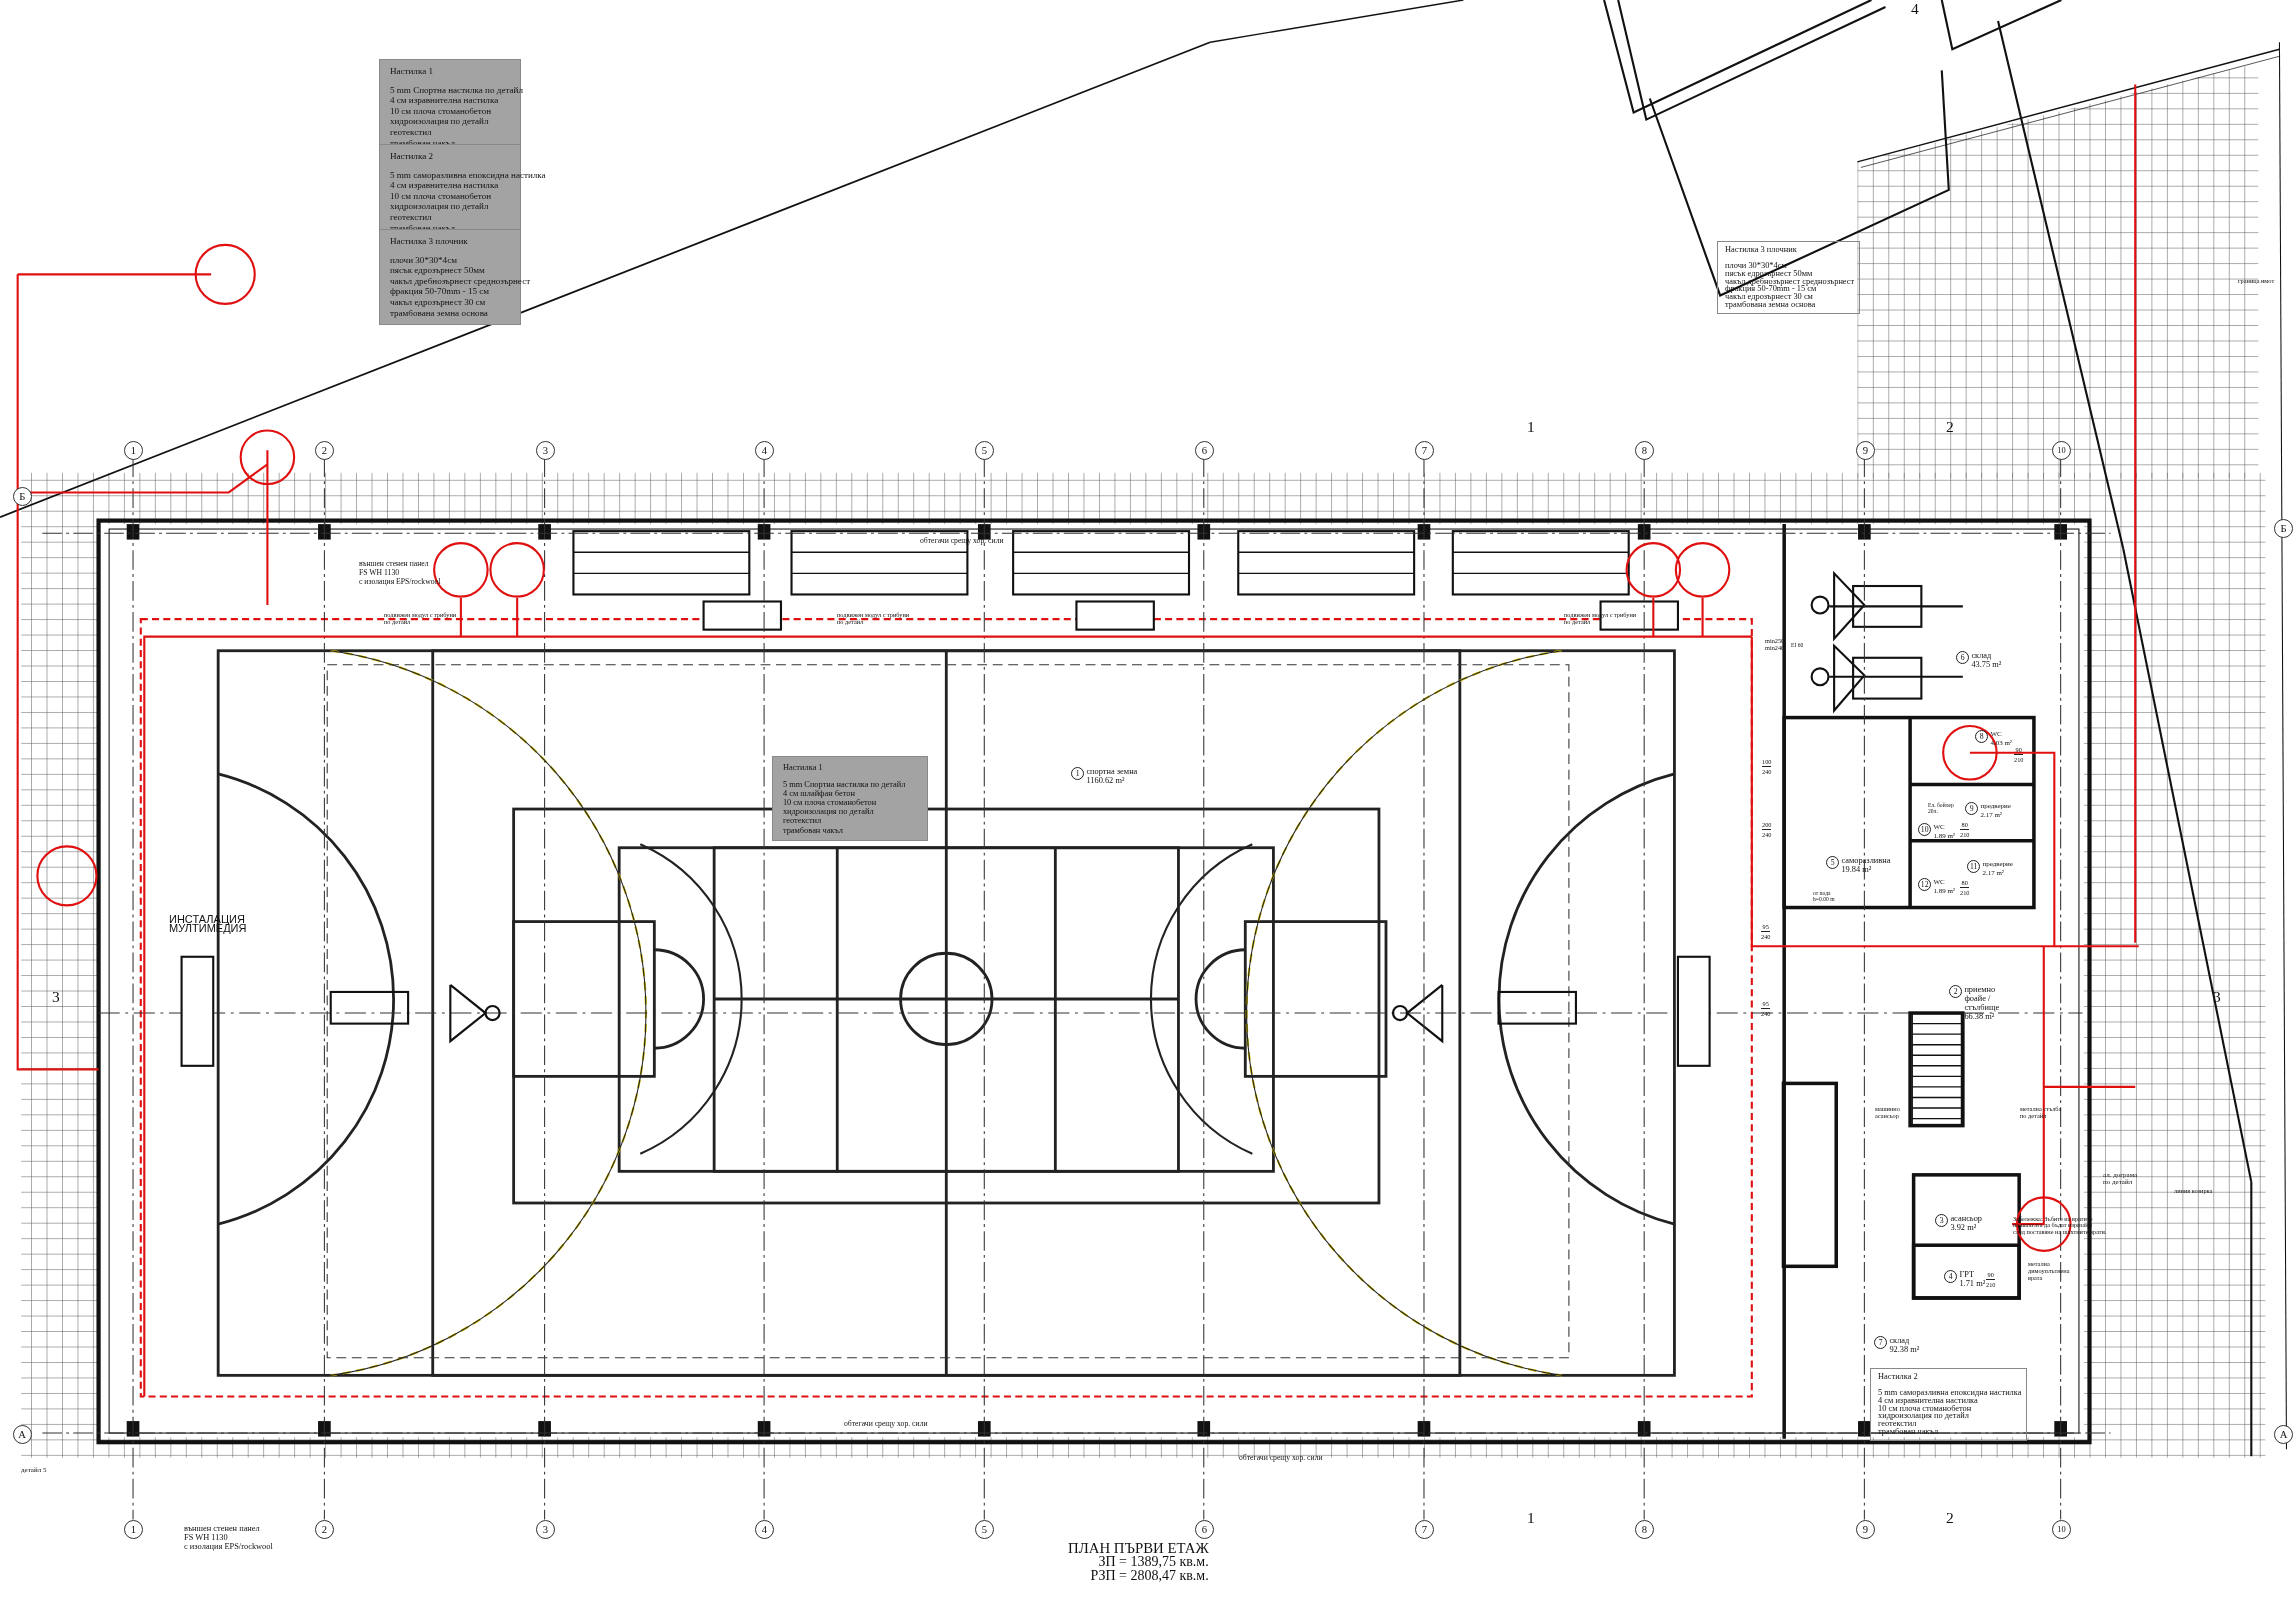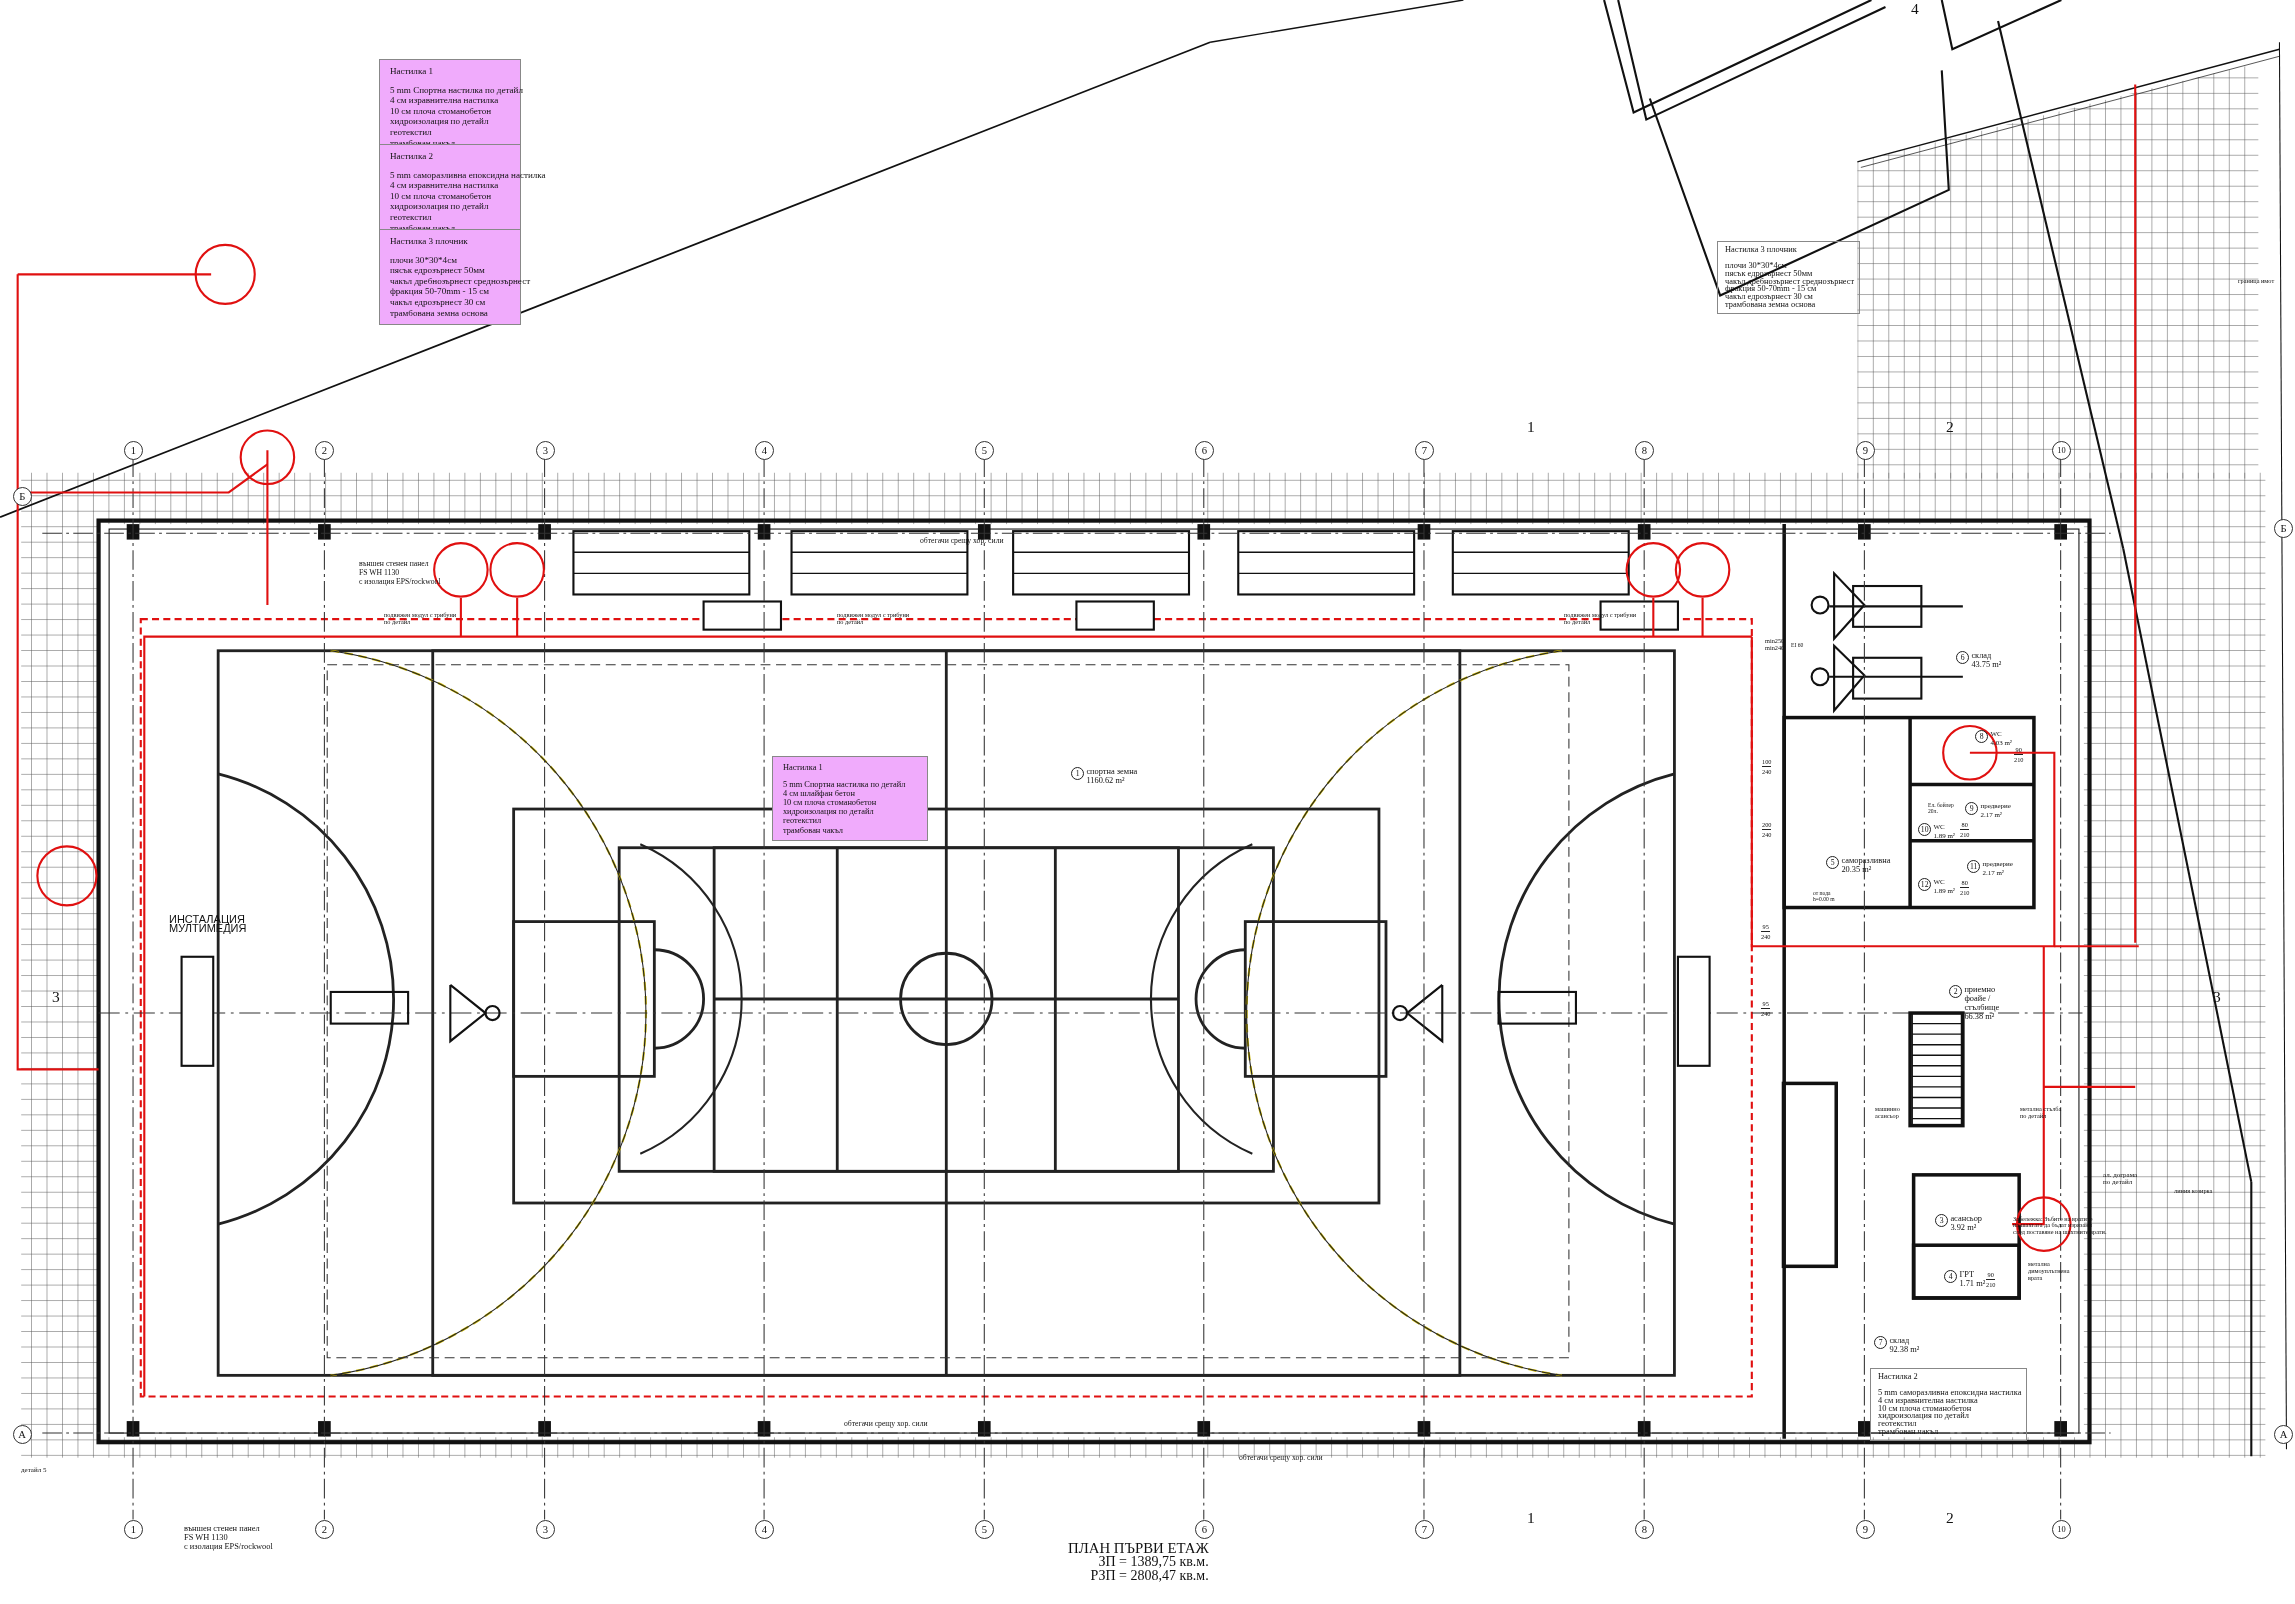--- a/index.html
+++ b/index.html
@@ -1,18 +1,18 @@
 <!DOCTYPE html>
 <html style="font-size:11.3px"><head>
 <meta charset="utf-8">
 <style>
   html, body { margin:0; padding:0; background:#ffffff; }
   body { width:2295px; height:1604px; position:relative; overflow:hidden; font-family:"Liberation Serif", serif; color:#111; }
   svg.plan { position:absolute; left:0; top:0; width:2295px; height:1604px; }
-  .note { position:absolute; border:1.4px solid #888; background:#f0abfc; padding:5.6px 9.9px; font-size:9.1px; line-height:10.6px; }
+  .note { position:absolute; border:1.4px solid #888; background:#a3a3a3; padding:5.6px 9.9px; font-size:9.1px; line-height:10.6px; }
   .note .t { margin-bottom:8.4px; }
   .note .l { white-space:nowrap; }
   .lbl { position:absolute; font-size:9.1px; line-height:10.6px; white-space:nowrap; }
   .room { position:absolute; font-size:8.4px; line-height:9.1px; white-space:nowrap; display:flex; align-items:flex-start; gap:2.1px; }
   .room .num { display:inline-block; width:11.3px; height:11.3px; border:0.7px solid #222; border-radius:50%; text-align:center; font-size:7.7px; line-height:11.3px; }
   .axis { position:absolute; width:17px; height:17px; border:1.1px solid #333; border-radius:50%; text-align:center; font-size:10.6px; line-height:17px; background:#fff; }
   .title { position:absolute; left:1068px; top:1541px; font-size:14px; line-height:14px; }
   .title div { white-space:nowrap;text-align:right; }
   .title .h { font-size:14.8px; }
   .title .s { font-size:14px; }
@@ -295,21 +295,21 @@
   <span class="num">4</span>
   <span>
       <div>ГРТ</div>
       <div>1.71 m²</div>
     </span>
 </div>
 <div class="room" style="left:1826px;top:856px;">
   <span class="num">5</span>
   <span>
       <div>саморазливна</div>
-      <div>20.35 m²</div>
+      <div>19.84 m²</div>
     </span>
 </div>
 <div class="room" style="left:1956px;top:651px;">
   <span class="num">6</span>
   <span>
       <div>склад</div>
       <div>43.75 m²</div>
     </span>
 </div>
 <div class="room" style="left:1874px;top:1336px;">

